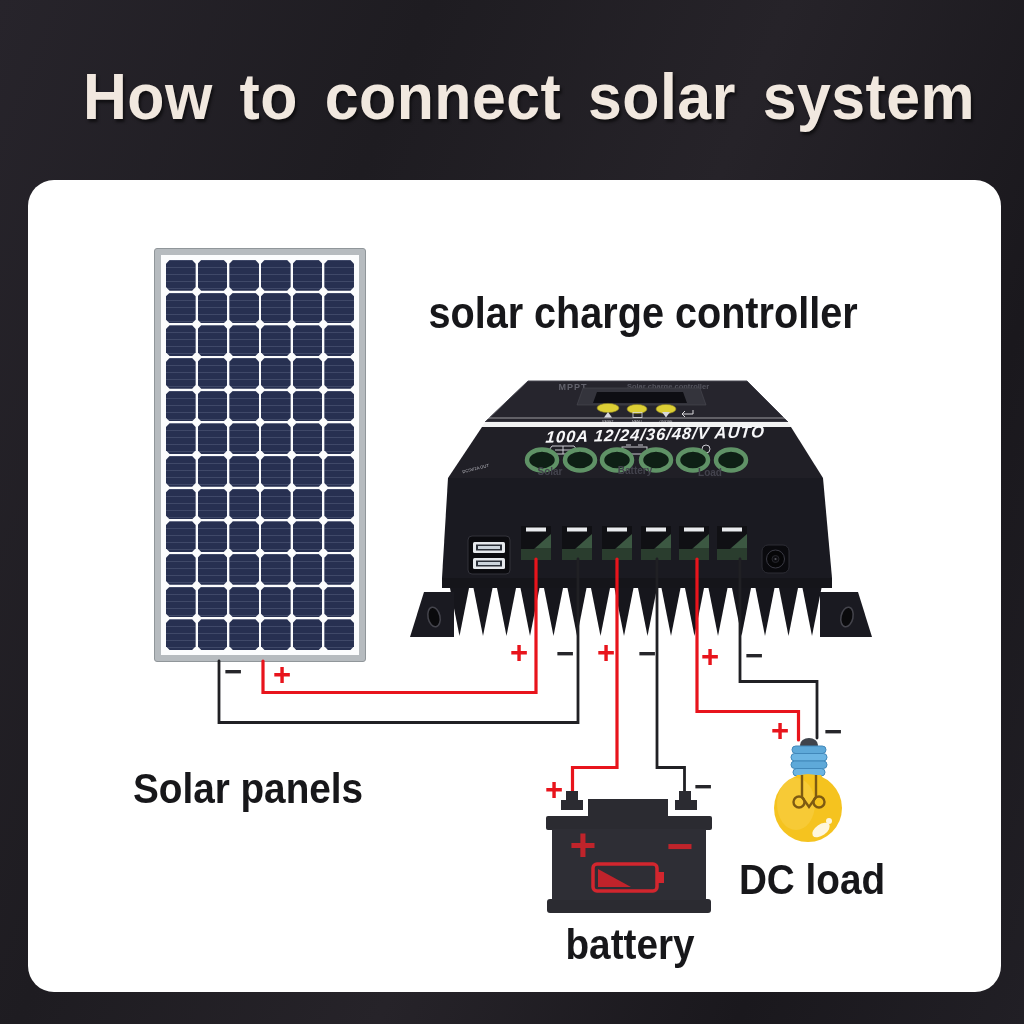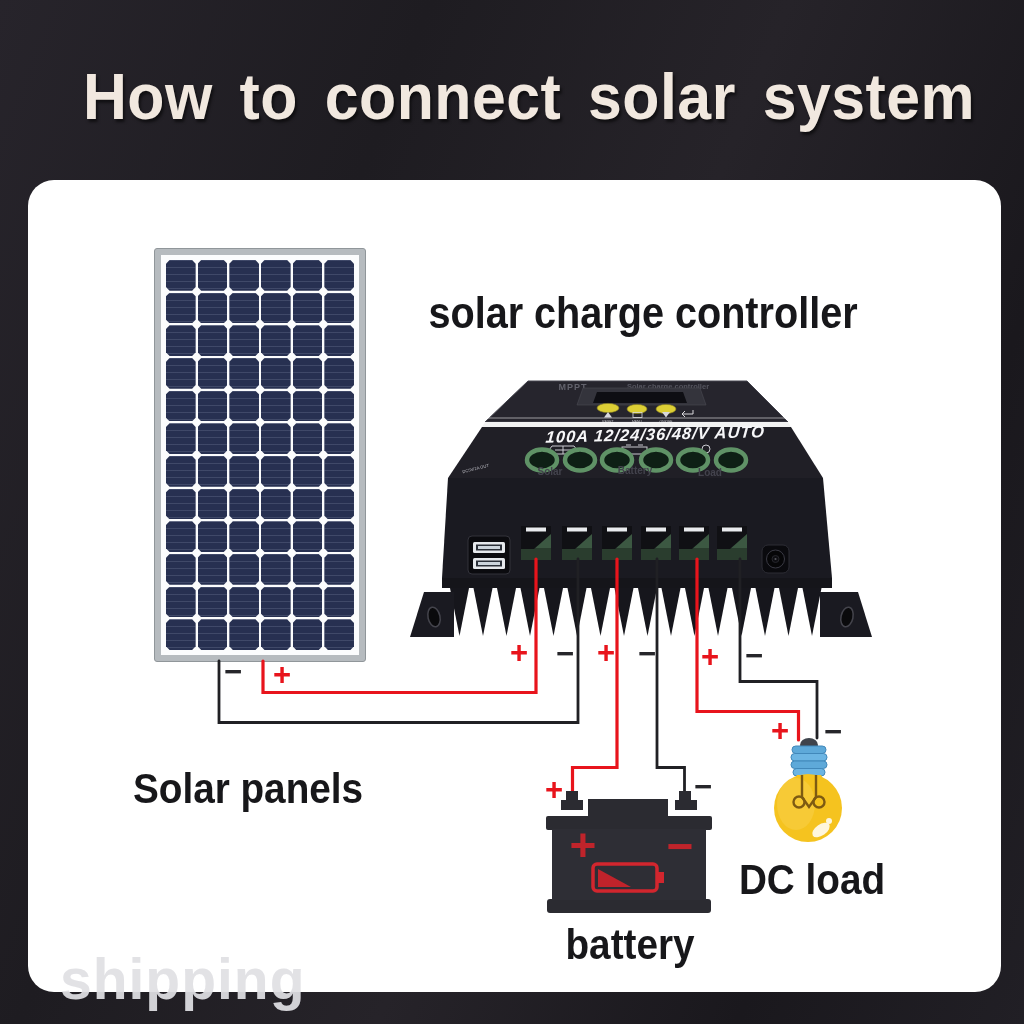--- a/index.html
+++ b/index.html
@@ -359,15 +359,14 @@
   <span class="pm blk" style="left:647px;top:653px;">−</span>
   <span class="pm red" style="left:710px;top:656px;">+</span>
   <span class="pm blk" style="left:754px;top:655px;">−</span>
   <span class="pm red" style="left:554px;top:789px;">+</span>
   <span class="pm blk" style="left:703px;top:786px;">−</span>
   <span class="pm red" style="left:780px;top:730px;">+</span>
   <span class="pm blk" style="left:833px;top:731px;">−</span>
   <span class="pm body-mark" style="left:583px;top:845px;">+</span>
   <span class="pm body-mark" style="left:680px;top:846px;">−</span>
 
-  <div class="watermark">shipping</div>
 
 </div>
 
 </body></html>

